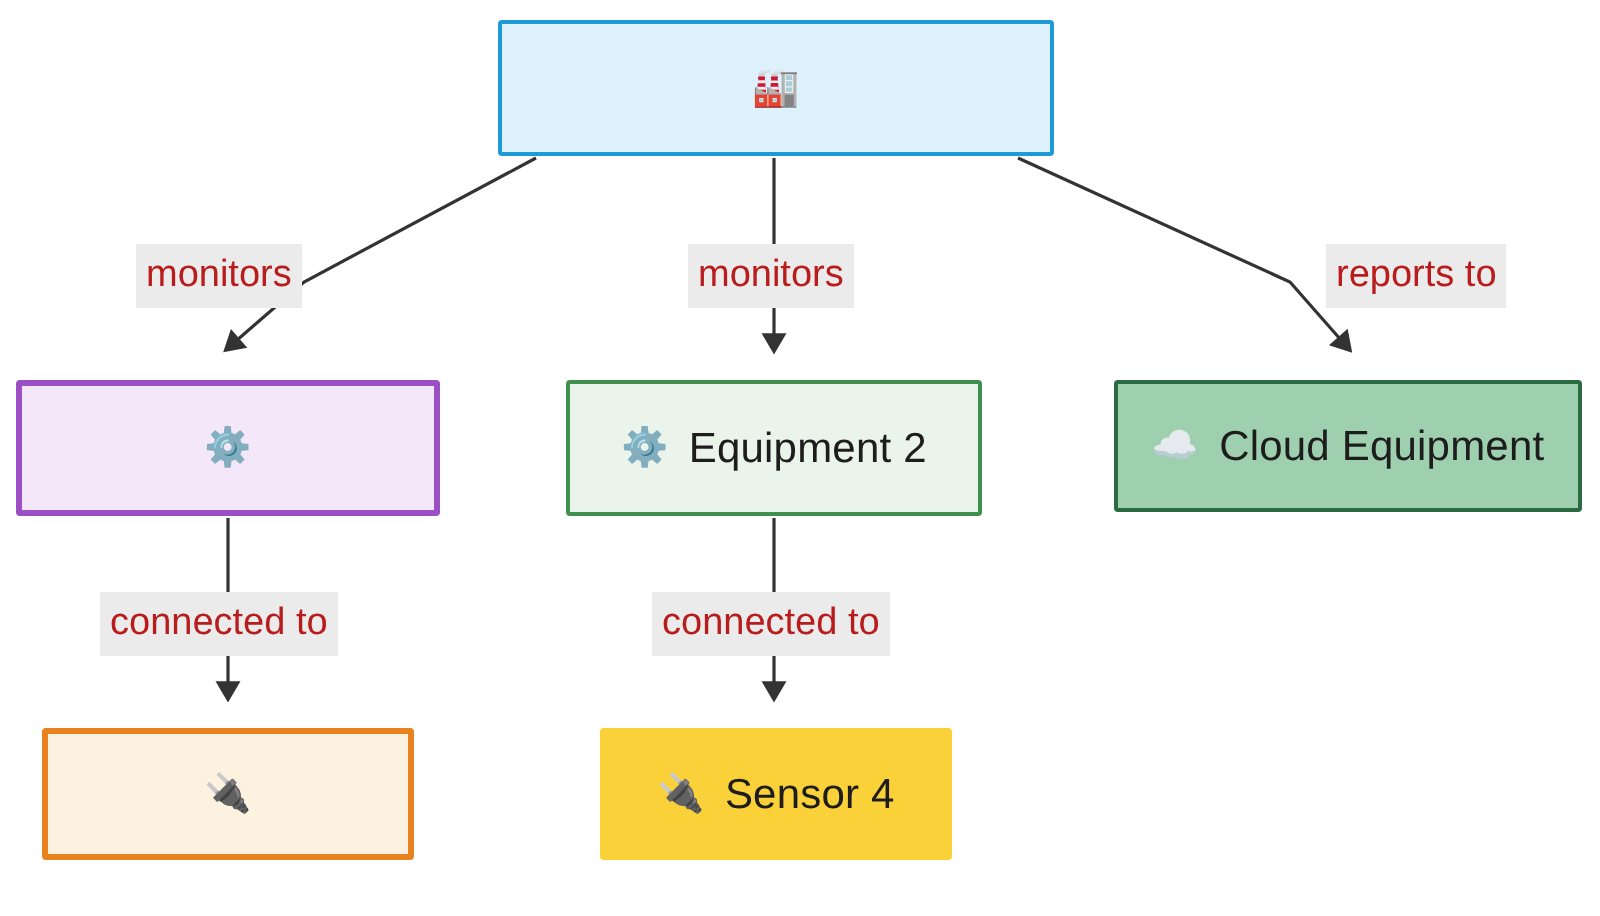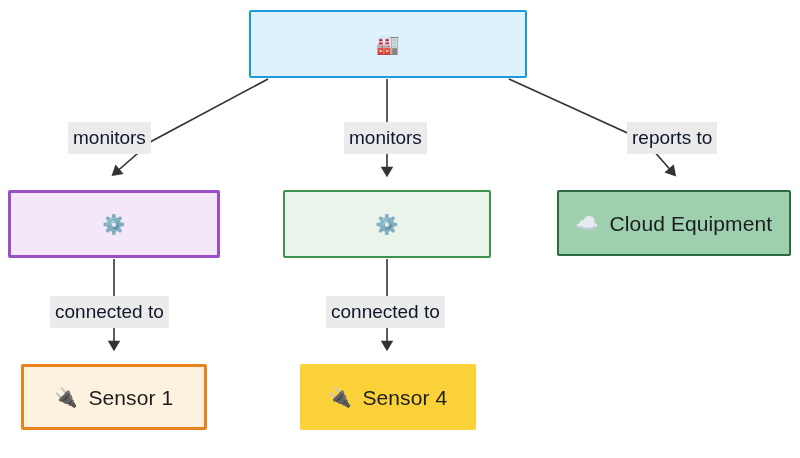--- a/index.html
+++ b/index.html
@@ -99,30 +99,30 @@
     left: 300px;
     top: 364px;
     width: 176px;
     height: 66px;
     background: #fbd139;
     border: none;
   }
   .edge-label {
     position: absolute;
     background: #ebebeb;
-    color: #0f172a;
+    color: #b91c1c;
     font-size: 19px;
     line-height: 1;
     padding: 6px 5px 7px 5px;
     white-space: nowrap;
     box-sizing: border-box;
   }
   #edge-label-monitors-1 { left: 68px; top: 122px; }
   #edge-label-monitors-2 { left: 344px; top: 122px; }
-  #edge-label-reports-to { left: 627px; top: 122px; }
+  #edge-label-reports-to { left: 663px; top: 122px; }
   #edge-label-connected-1 { left: 50px; top: 296px; }
   #edge-label-connected-2 { left: 326px; top: 296px; }
 </style>
 </head>
 <body>
 
 <div id="diagram-canvas">
 
   <svg class="edges-layer" viewBox="0 0 800 458" width="800" height="458" xmlns="http://www.w3.org/2000/svg">
     <defs>
@@ -155,30 +155,30 @@
   <div class="node" id="node-root">
     <span class="node-icon">🏭</span>
   </div>
 
   <div class="node" id="node-equipment-1">
     <span class="node-icon">⚙️</span>
   </div>
 
   <div class="node" id="node-equipment-2">
     <span class="node-icon">⚙️</span>
+    <span class="node-label">Equipment 2</span>
   </div>
 
   <div class="node" id="node-cloud-analytics">
     <span class="node-icon">☁️</span>
     <span class="node-label">Cloud Equipment</span>
   </div>
 
   <div class="node" id="node-sensor-1">
     <span class="node-icon">🔌</span>
-    <span class="node-label">Sensor 1</span>
   </div>
 
   <div class="node" id="node-sensor-2">
     <span class="node-icon">🔌</span>
     <span class="node-label">Sensor 4</span>
   </div>
 
   <div class="edge-label" id="edge-label-monitors-1">monitors</div>
   <div class="edge-label" id="edge-label-monitors-2">monitors</div>
   <div class="edge-label" id="edge-label-reports-to">reports to</div>

